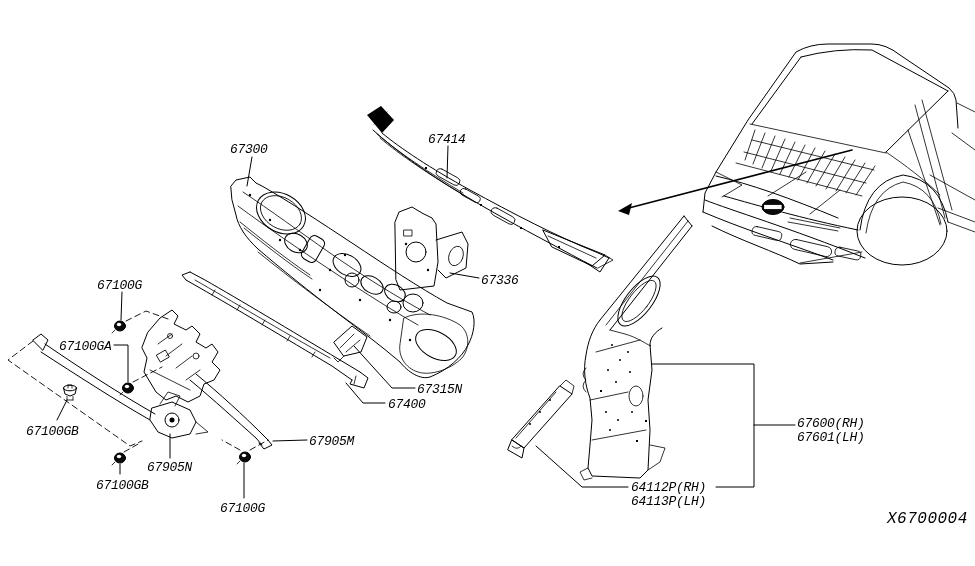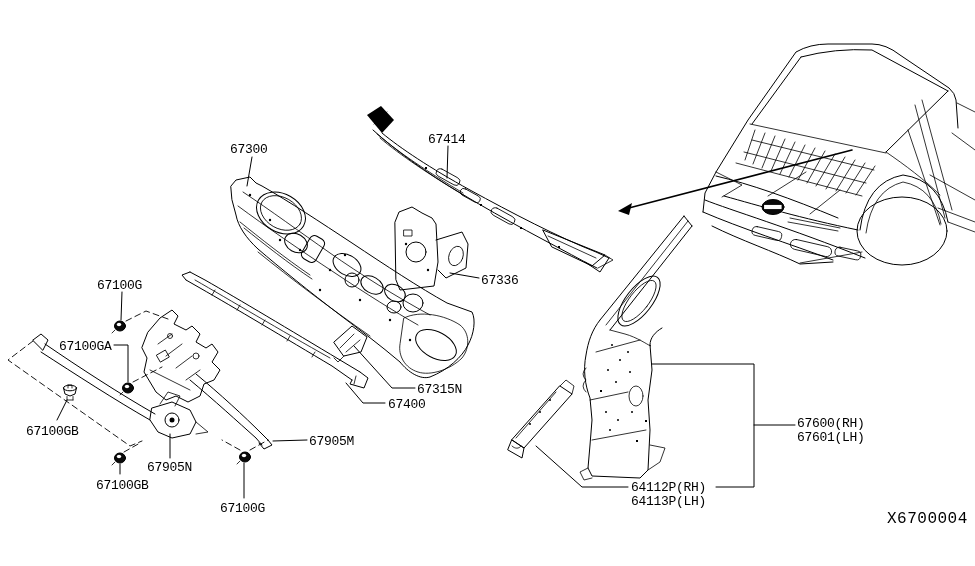--- a/index.html
+++ b/index.html
@@ -1,16 +1,16 @@
 <!DOCTYPE html>
 <html><head>
 <meta charset="utf-8">
 <style>
   html,body{margin:0;padding:0;background:#ffffff;}
-  .stage{position:relative;width:975px;height:566px;background:#bef264;overflow:hidden;}
+  .stage{position:relative;width:975px;height:566px;background:#bef264;overflow:hidden;font-style:italic;}
   svg{position:absolute;left:0;top:0;}
   svg path, svg line, svg ellipse, svg circle, svg rect, svg polyline{
     stroke:#000000;fill:none;stroke-width:1;stroke-linecap:round;stroke-linejoin:round;
   }
   svg .thin{stroke-width:.8;}
   svg .thick{stroke-width:1.6;}
   svg .dark{fill:#0a0a0a;stroke:#000;}
   svg .lite{fill:#ffffff;stroke:none;}
   svg .dot{fill:#000;stroke:none;}
   svg .dash{stroke-dasharray:6 4;stroke-width:.9;}

